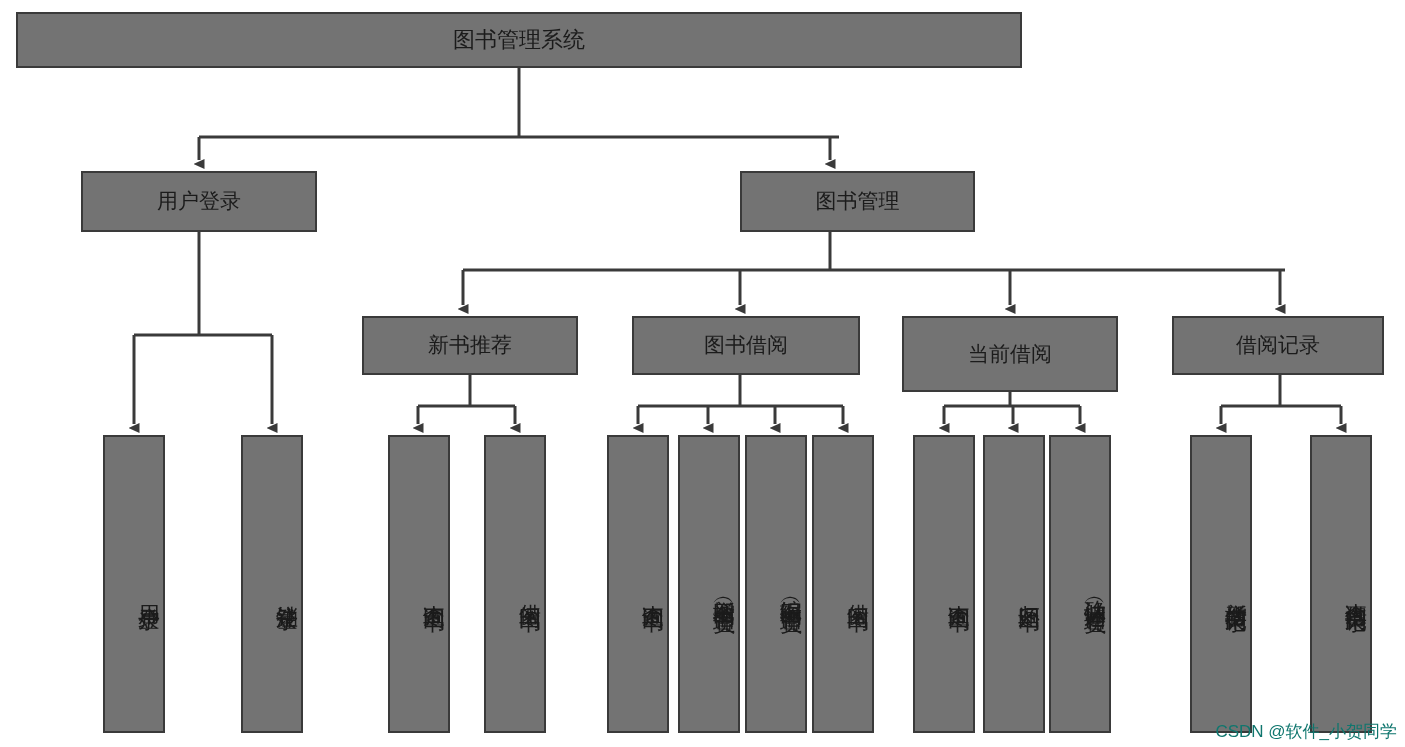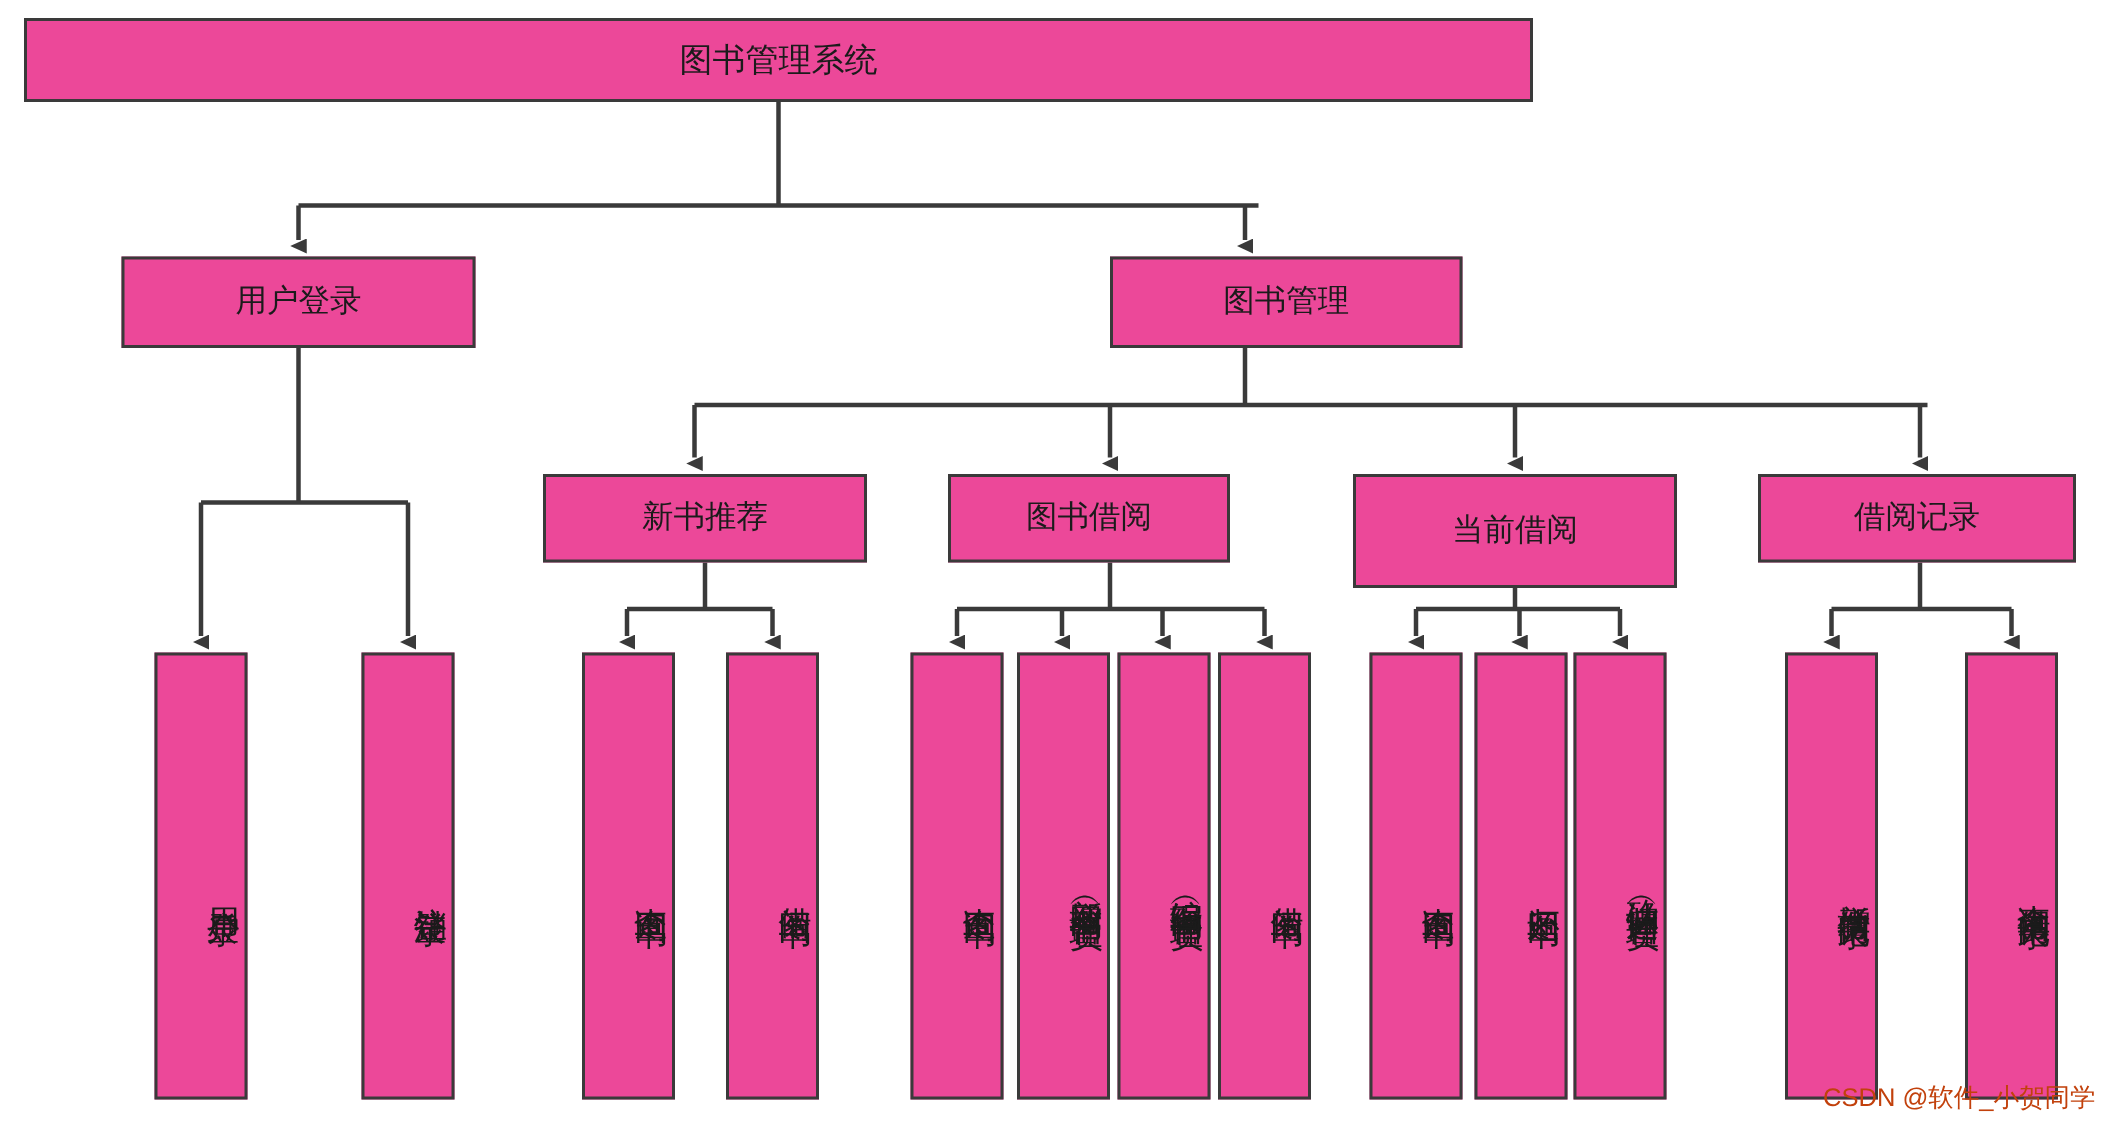--- a/index.html
+++ b/index.html
@@ -11,21 +11,21 @@
   }
   #canvas{position:relative;width:1405px;height:747px;}
 
   
   #edges{position:absolute;left:0;top:0;width:1405px;height:747px;pointer-events:none;}
 
   
   .node{
     position:absolute;
     box-sizing:border-box;
-    background:#ec4899;
+    background:#737373;
     border:2px solid #3a3a3a;
     display:flex;
     align-items:center;
     justify-content:center;
     color:#1b1b1b;
     line-height:1.25;
     text-align:center;
   }
   .node.h{           
     font-size:21px;
@@ -41,21 +41,21 @@
     padding-top:14px;
     letter-spacing:2px;
   }
   .node.v span{display:block;}
 
   #watermark{
     position:absolute;
     right:8px;
     bottom:4px;
     font-size:17px;
-    color:#c2410c;
+    color:#0f766e;
     white-space:nowrap;
     user-select:none;
   }
 </style>
 </head>
 <body>
 
 <div id="canvas">
 
   <svg id="edges" viewBox="0 0 1405 747" xmlns="http://www.w3.org/2000/svg">
@@ -115,21 +115,21 @@
   <div class="node h" style="left:81px;top:171px;width:236px;height:61px;">
     <span>用户登录</span>
   </div>
   <div class="node h" style="left:740px;top:171px;width:235px;height:61px;">
     <span>图书管理</span>
   </div>
 
   <div class="node h" style="left:362px;top:316px;width:216px;height:59px;">
     <span>新书推荐</span>
   </div>
-  <div class="node h" style="left:632px;top:316px;width:188px;height:59px;text-align:center;">
+  <div class="node h" style="left:632px;top:316px;width:228px;height:59px;text-align:center;">
     <span>图书借阅</span>
   </div>
   <div class="node h" style="left:902px;top:316px;width:216px;height:76px;">
     <span>当前借阅</span>
   </div>
   <div class="node h" style="left:1172px;top:316px;width:212px;height:59px;">
     <span>借阅记录</span>
   </div>
 
   <div class="node v" style="left:103px;top:435px;width:62px;height:298px;">

